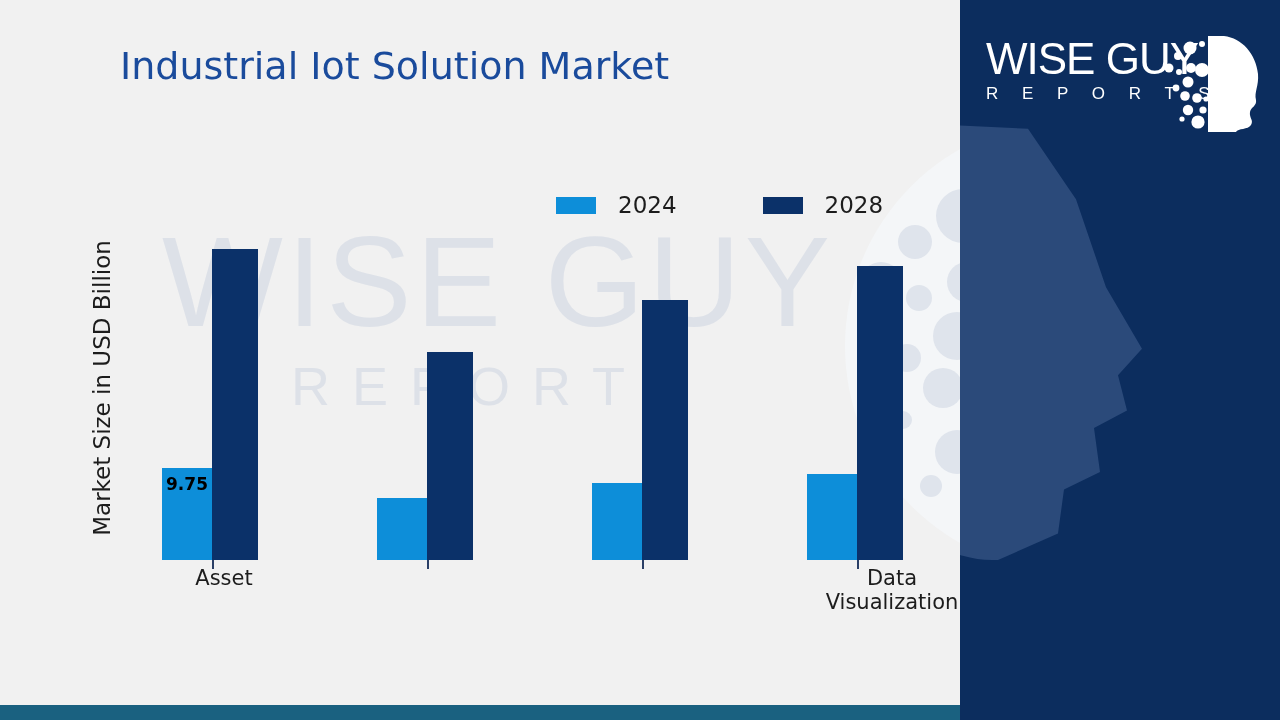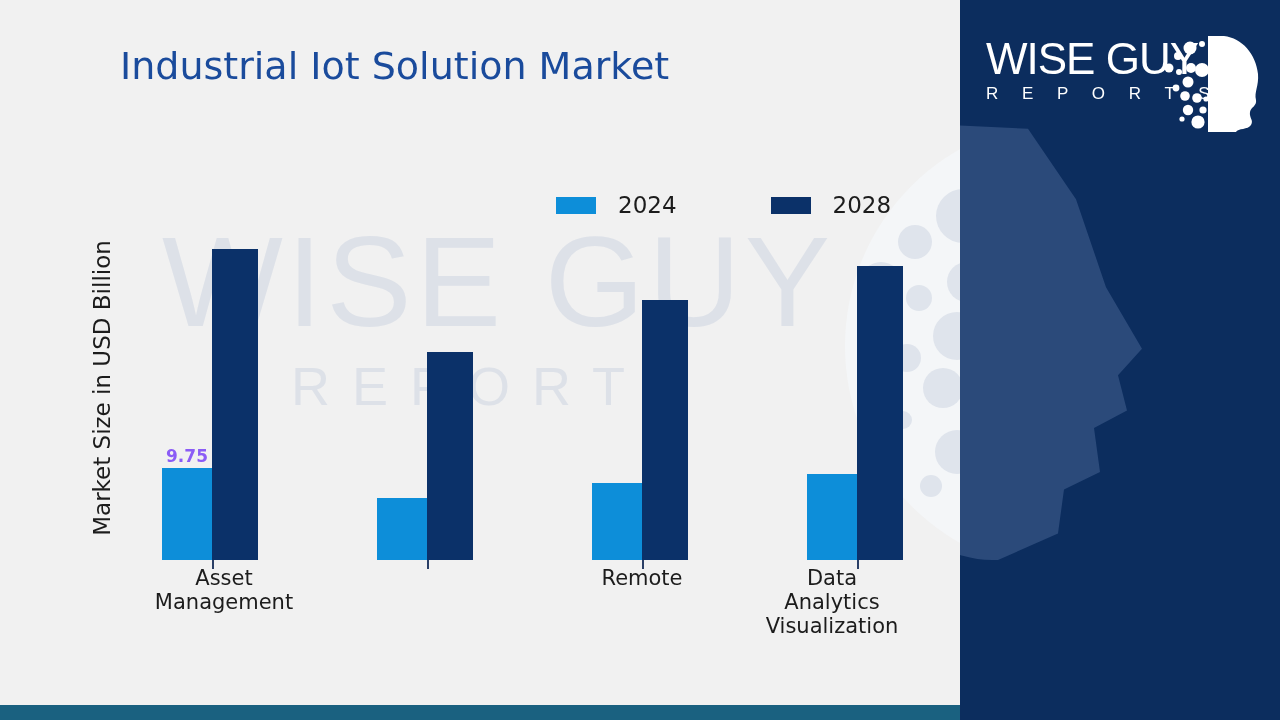--- a/index.html
+++ b/index.html
@@ -167,21 +167,21 @@
     font-family: "DejaVu Sans", sans-serif;
     white-space: nowrap;
   }
 
   .legend {
     position: absolute;
     left: 556px;
     top: 192px;
     display: flex;
     align-items: center;
-    gap: 12px;
+    gap: 4px;
   }
   .legend-item {
     display: flex;
     align-items: center;
   }
   .legend-item + .legend-item { margin-left: 82px; }
   .legend-swatch {
     width: 40px;
     height: 17px;
     display: block;
@@ -201,24 +201,25 @@
     height: 720px;
   }
   .bar {
     position: absolute;
     bottom: 160px; 
   }
   .bar-label {
     position: absolute;
     font-size: 17px;
     font-weight: bold;
-    color: #8b5cf6;
+    color: #000000;
     font-family: "DejaVu Sans", sans-serif;
     white-space: nowrap;
     text-align: center;
+    margin-top: 28px;
   }
   .tick {
     position: absolute;
     top: 560px;
     width: 2px;
     height: 9px;
     background: #2a3f66;
   }
   .cat-label {
     position: absolute;
@@ -323,35 +324,32 @@
       </div>
     </div>
 
     <div class="bars-layer" id="bars-layer">
         <div class="bar" style="left: 162px; width: 50px; height: 92.001px; background: rgb(13, 142, 217);"></div>
         <div class="bar-label" style="left: 147px; width: 80px; top: 445.999px;">9.75</div>
         <div class="bar" style="left: 212px; width: 46px; height: 311.388px; background: rgb(11, 49, 105);"></div>
         <div class="tick" style="left: 212px;"></div>
         <div class="cat-label" style="left: 114px;">
           <div>Asset</div>
-          <div>Management</div>
         </div>
         <div class="bar" style="left: 377px; width: 50px; height: 62.2776px; background: rgb(13, 142, 217);"></div>
         <div class="bar" style="left: 427px; width: 46px; height: 207.592px; background: rgb(11, 49, 105);"></div>
         <div class="tick" style="left: 427px;"></div>
         <div class="bar" style="left: 592px; width: 50px; height: 77.3752px; background: rgb(13, 142, 217);"></div>
         <div class="bar" style="left: 642px; width: 46px; height: 260.434px; background: rgb(11, 49, 105);"></div>
         <div class="tick" style="left: 642px;"></div>
         <div class="cat-label" style="left: 532px;">
-          <div>Remote</div>
         </div>
         <div class="bar" style="left: 807px; width: 50px; height: 85.8676px; background: rgb(13, 142, 217);"></div>
         <div class="bar" style="left: 857px; width: 46px; height: 294.403px; background: rgb(11, 49, 105);"></div>
         <div class="tick" style="left: 857px;"></div>
-        <div class="cat-label" style="left: 722px;">
+        <div class="cat-label" style="left: 782px;">
           <div>Data</div>
-          <div>Analytics</div>
           <div>Visualization</div>
         </div>
       </div>
   </div>
 
 </div>
 
 </body></html>

